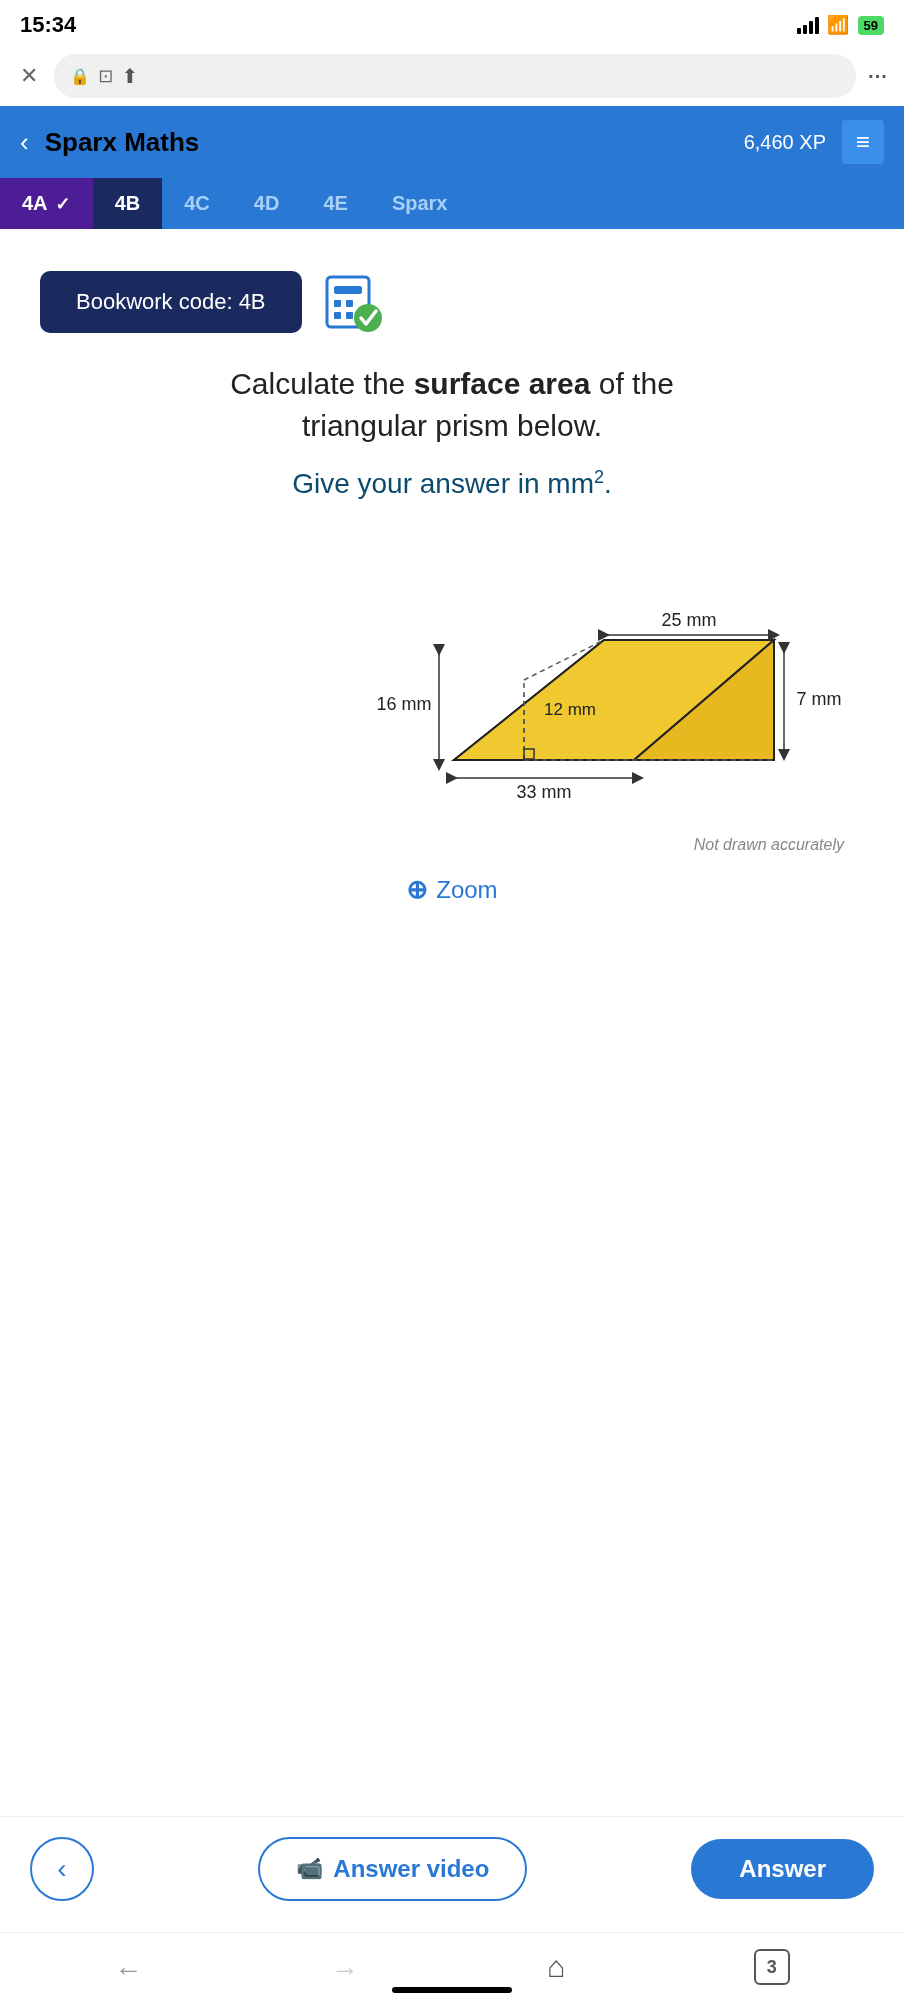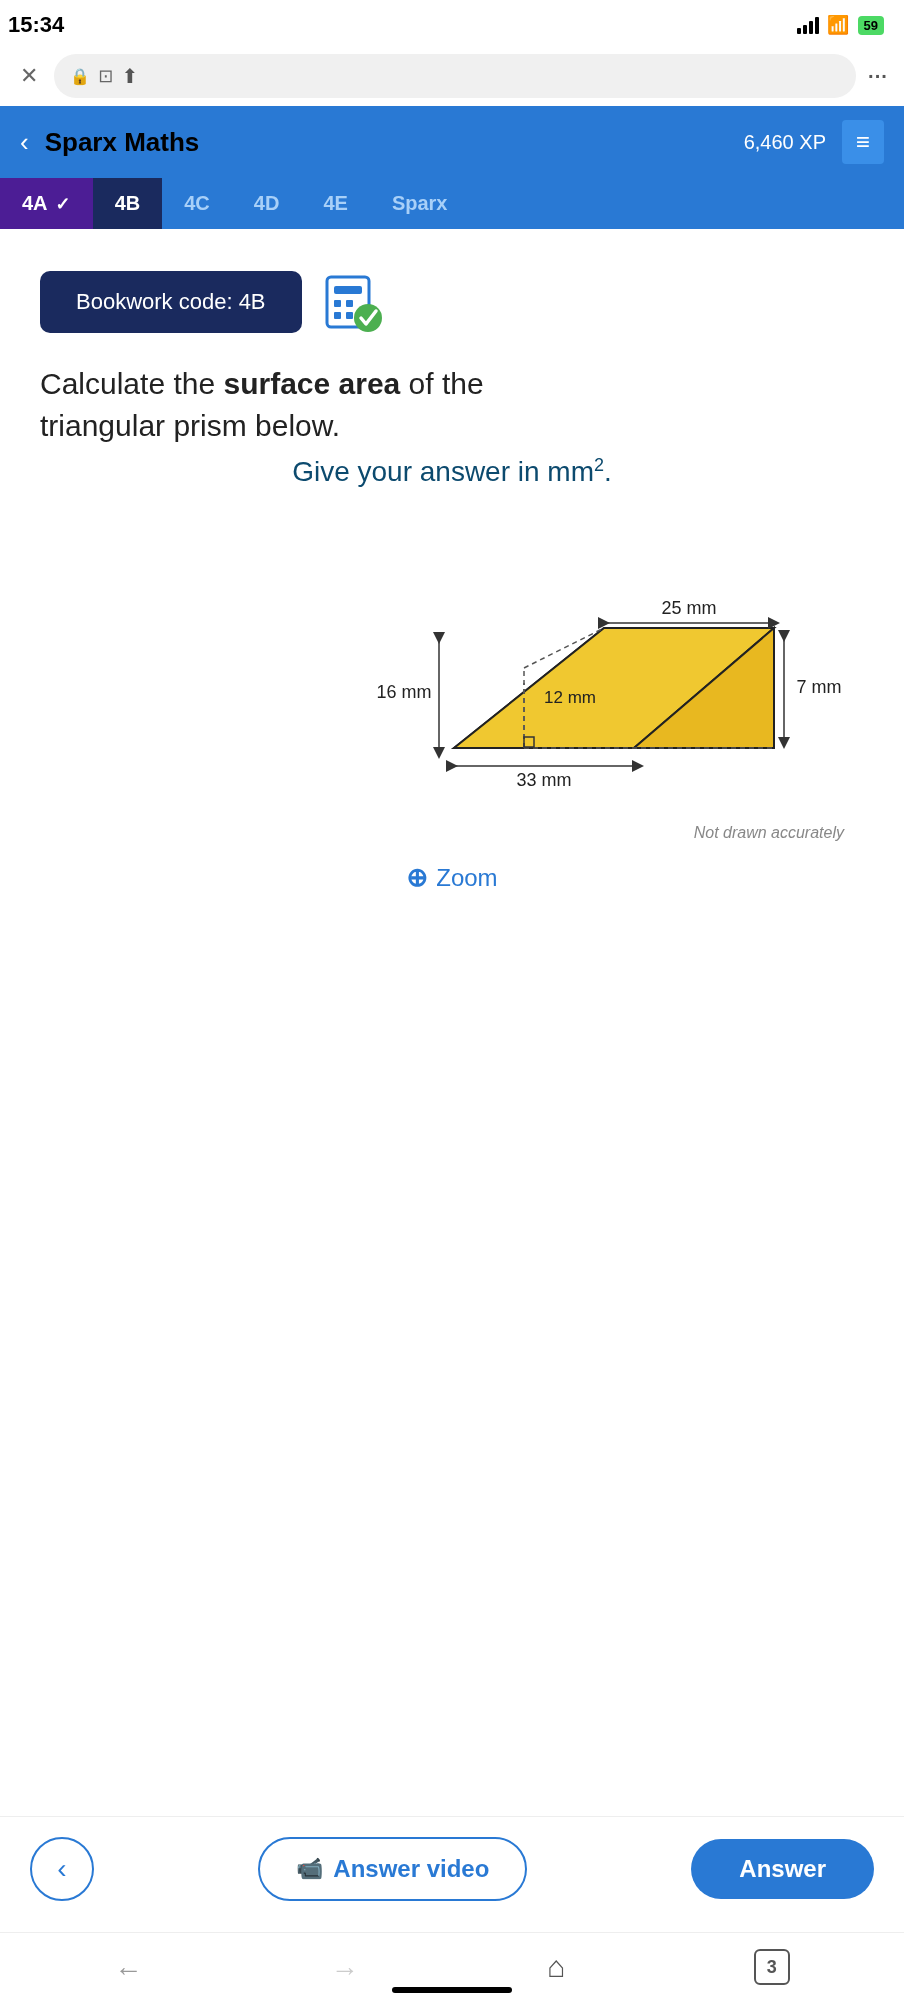--- a/index.html
+++ b/index.html
@@ -10,21 +10,21 @@
       width: 904px;
       min-height: 2001px;
       overflow-x: hidden;
     }
 
     
     .status-bar {
       display: flex;
       justify-content: space-between;
       align-items: center;
-      padding: 12px 20px 8px 8px;
+      padding: 12px 20px 8px 20px;
       background: #fff;
     }
     .status-time {
       font-size: 22px;
       font-weight: 700;
       color: #000;
     }
     .status-icons {
       display: flex;
       align-items: center;
@@ -190,22 +190,23 @@
     .bookwork-check-icon {
       width: 60px;
       height: 60px;
       position: relative;
     }
 
     
     .question-text {
       font-size: 30px;
       color: #222;
+      text-align: center;
       line-height: 1.4;
-      margin-bottom: 8px;
+      margin-bottom: 20px;
     }
     .question-text strong {
       font-weight: 800;
     }
     .units-text {
       font-size: 28px;
       color: #0c4a6e;
       text-align: center;
       margin-bottom: 30px;
     }

